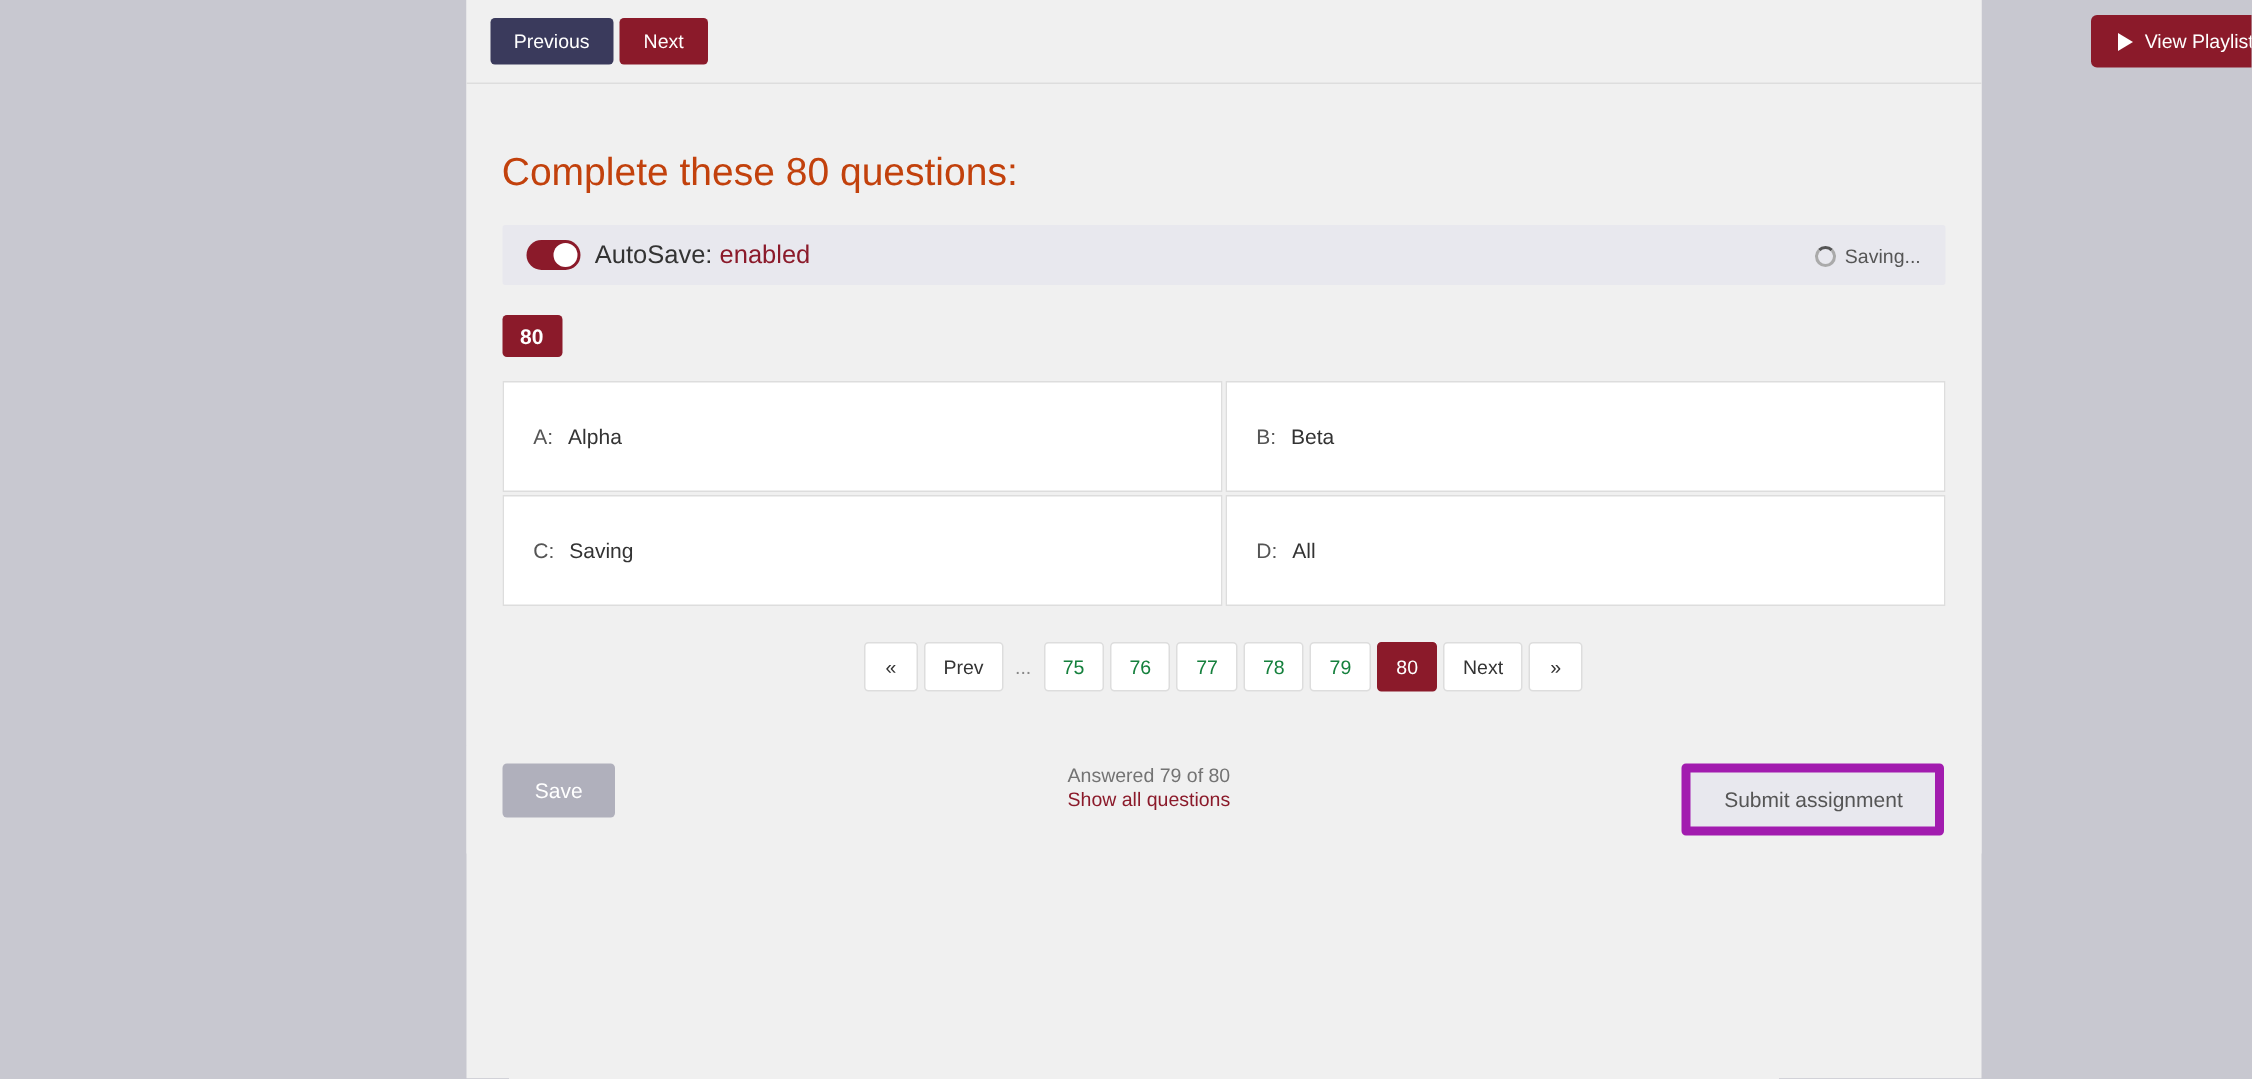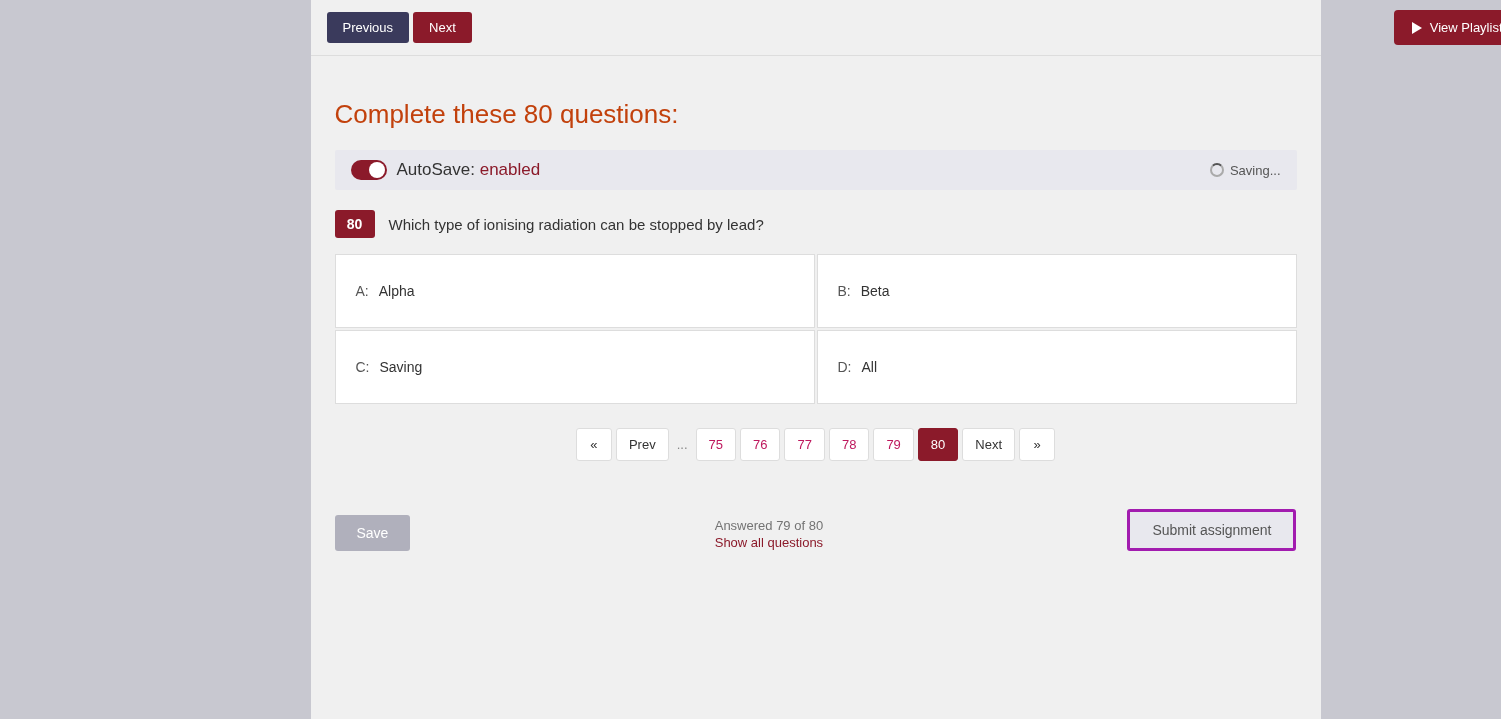--- a/index.html
+++ b/index.html
@@ -159,21 +159,21 @@
       font-size: 17px;
       color: #333;
     }
     .autosave-enabled {
       color: #8b1a2a;
     }
     .saving-text {
       font-size: 13px;
       color: #555;
       display: flex;
-      align-items: flex-start;
+      align-items: flex-end;
       gap: 6px;
     }
     .saving-spinner {
       width: 14px;
       height: 14px;
       border: 2px solid #aaa;
       border-top-color: #555;
       border-radius: 50%;
       display: inline-block;
     }
@@ -232,21 +232,21 @@
       align-items: center;
       gap: 4px;
       margin-top: 24px;
       margin-bottom: 20px;
     }
     .page-btn {
       background: white;
       border: 1px solid #ddd;
       padding: 8px 12px;
       font-size: 13px;
-      color: #be185d;
+      color: #15803d;
       cursor: pointer;
       border-radius: 3px;
       min-width: 36px;
       text-align: center;
     }
     .page-btn.active {
       background: #8b1a2a;
       color: white;
       border-color: #8b1a2a;
     }
@@ -256,21 +256,21 @@
     }
     .page-ellipsis {
       padding: 8px 4px;
       font-size: 13px;
       color: #888;
     }
 
     
     .bottom-bar {
       display: flex;
-      align-items: flex-end;
+      align-items: flex-start;
       justify-content: space-between;
       padding: 12px 24px;
       background: #f0f0f0;
     }
     .btn-save {
       background: #b0b0bc;
       color: white;
       border: none;
       padding: 10px 22px;
       font-size: 14px;
@@ -286,21 +286,21 @@
     }
     .show-all-link {
       font-size: 13px;
       color: #8b1a2a;
       cursor: pointer;
       text-decoration: none;
     }
     .btn-submit {
       background: #e8e8ee;
       color: #555;
-      border: 3px solid #a21caf;
+      border: 6px solid #a21caf;
       padding: 10px 22px;
       font-size: 14px;
       cursor: pointer;
       border-radius: 3px;
     }
   </style>
 </head>
 <body>
 
 <div class="page-wrapper">
@@ -334,21 +334,20 @@
         </div>
         <div class="saving-text">
           <span class="saving-spinner"></span>
           <span>Saving...</span>
         </div>
       </div>
 
       <div class="question-container">
         <div class="question-header">
           <div class="question-number-badge">80</div>
-          <div class="question-text">Which type of ionising radiation can be stopped by lead?</div>
         </div>
 
         <div class="answer-grid">
           <div class="answer-option">
             <span class="answer-letter">A:</span>
             <span>Alpha</span>
           </div>
           <div class="answer-option">
             <span class="answer-letter">B:</span>
             <span>Beta</span>

